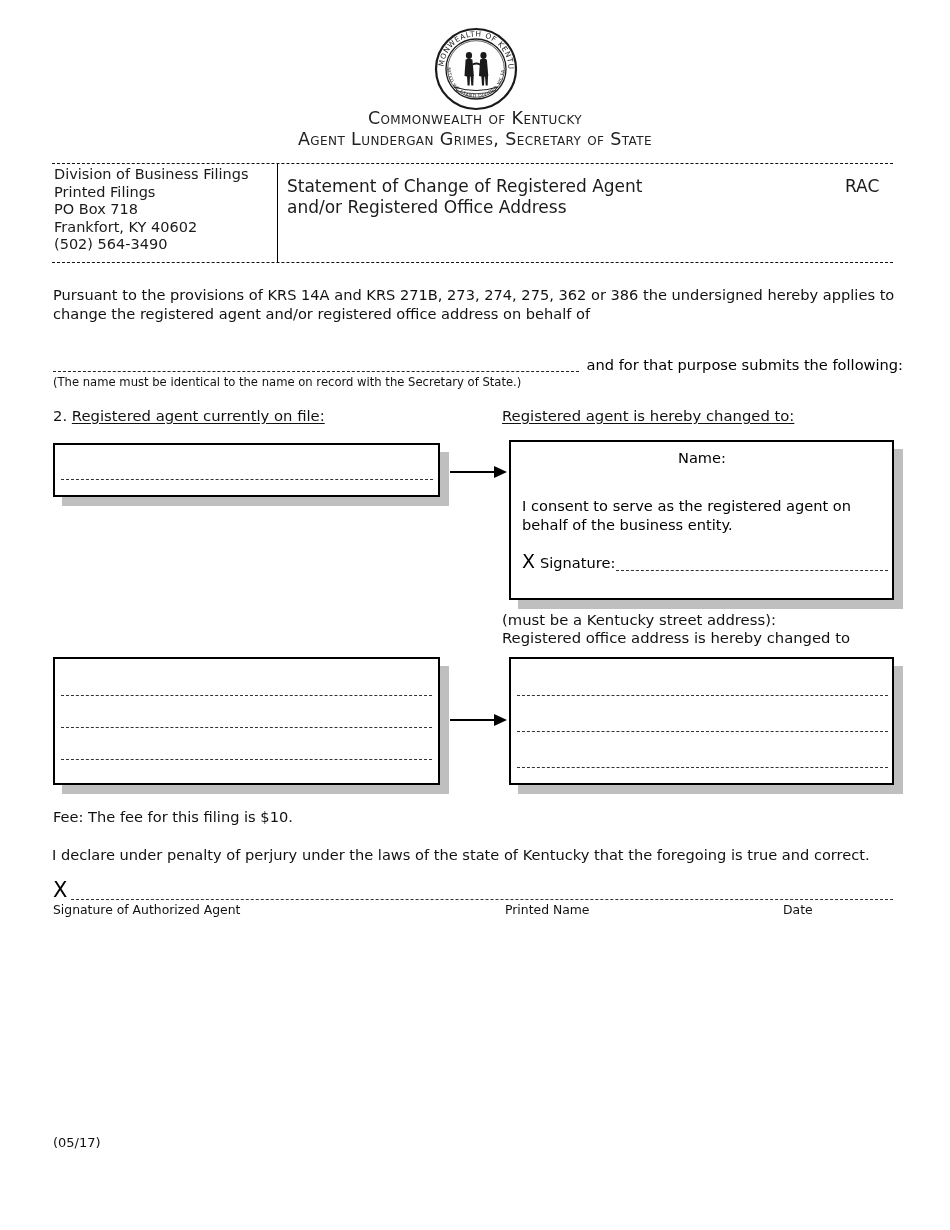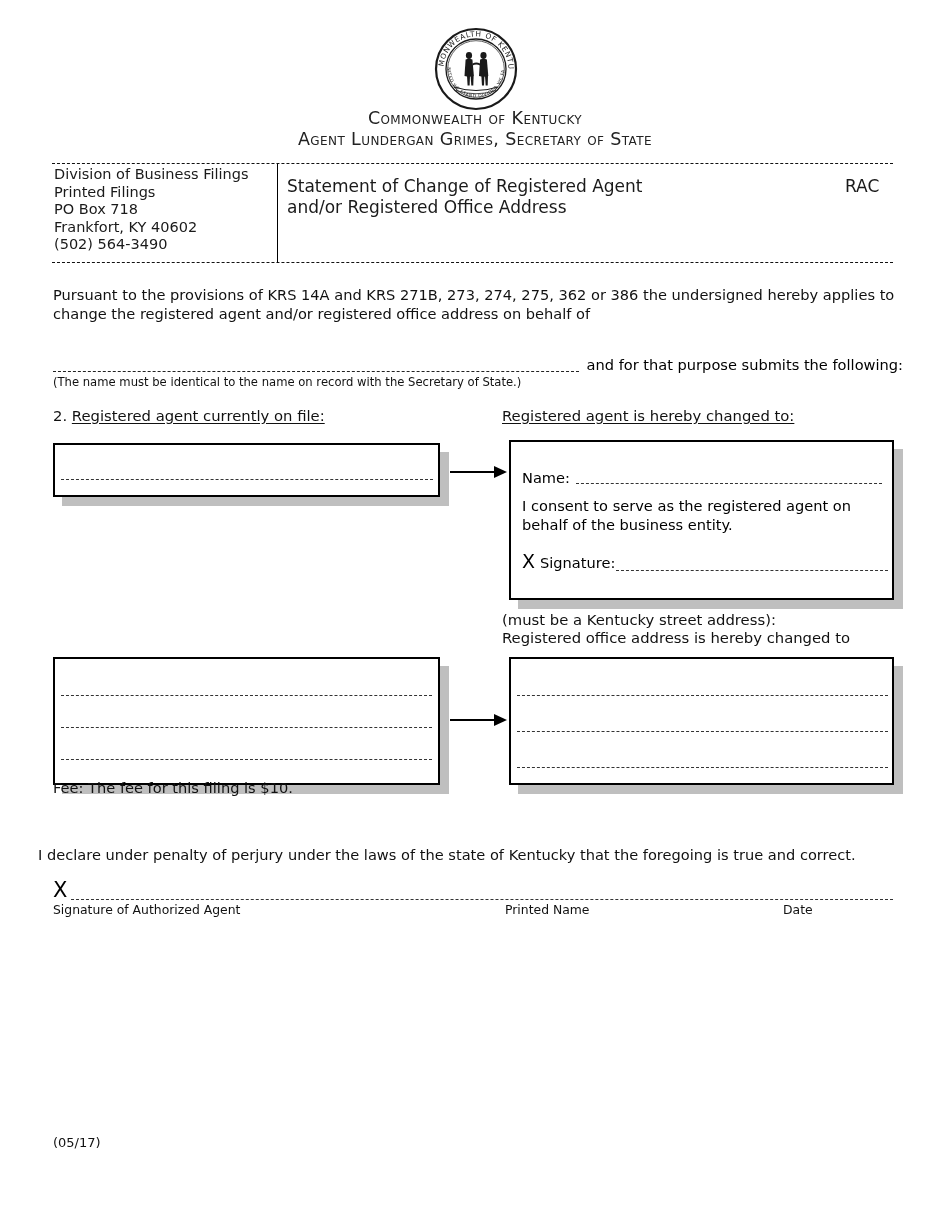--- a/index.html
+++ b/index.html
@@ -171,24 +171,25 @@
   #box-addr-old .d1, #box-addr-new .d1 { top: 36px; }
   #box-addr-old .d2, #box-addr-new .d2 { top: 68px; }
   #box-addr-new .d2 { top: 72px; }
   #box-addr-old .d3, #box-addr-new .d3 { top: 100px; }
   #box-addr-new .d3 { top: 108px; }
 
   
   .agent-name-row {
     position: absolute;
     left: 11px;
-    top: 28px;
+    top: 8px;
     display: flex;
-    align-items: flex-start;
+    align-items: center;
     width: 360px;
+    flex-direction: column;
   }
   .agent-name-row .lbl { font-size: 14.6px; line-height: 16px; }
   .agent-name-row .fl { flex: 1; margin-left: 6px; border-bottom: 1.7px dashed #333; height: 13px; }
 
   #agent-consent {
     position: absolute;
     left: 11px;
     top: 54px;
     width: 362px;
     font-size: 14.6px;
@@ -205,22 +206,22 @@
   .sig-row .xmark { font-size: 19px; line-height: 19px; margin-right: 5px; }
   .sig-row .lbl { font-size: 14.6px; line-height: 17px; }
   .sig-row .fl { flex: 1; border-bottom: 1.7px dashed #333; height: 13px; margin-left: 1px; }
 
   
   .arrow { position: absolute; }
   #arrow-agent { left: 450px; top: 464px; }
   #arrow-addr  { left: 450px; top: 712px; }
 
   
-  #fee-line { left: 53px; top: 778px; text-align: center; }
-  #declare-line { left: 38px; top: 845px; }
+  #fee-line { left: 53px; top: 807px; text-align: center; }
+  #declare-line { left: 52px; top: 845px; }
 
   
   #sig-block {
     position: absolute;
     left: 53px;
     top: 880px;
     width: 840px;
   }
   #sig-main {
     display: flex;

